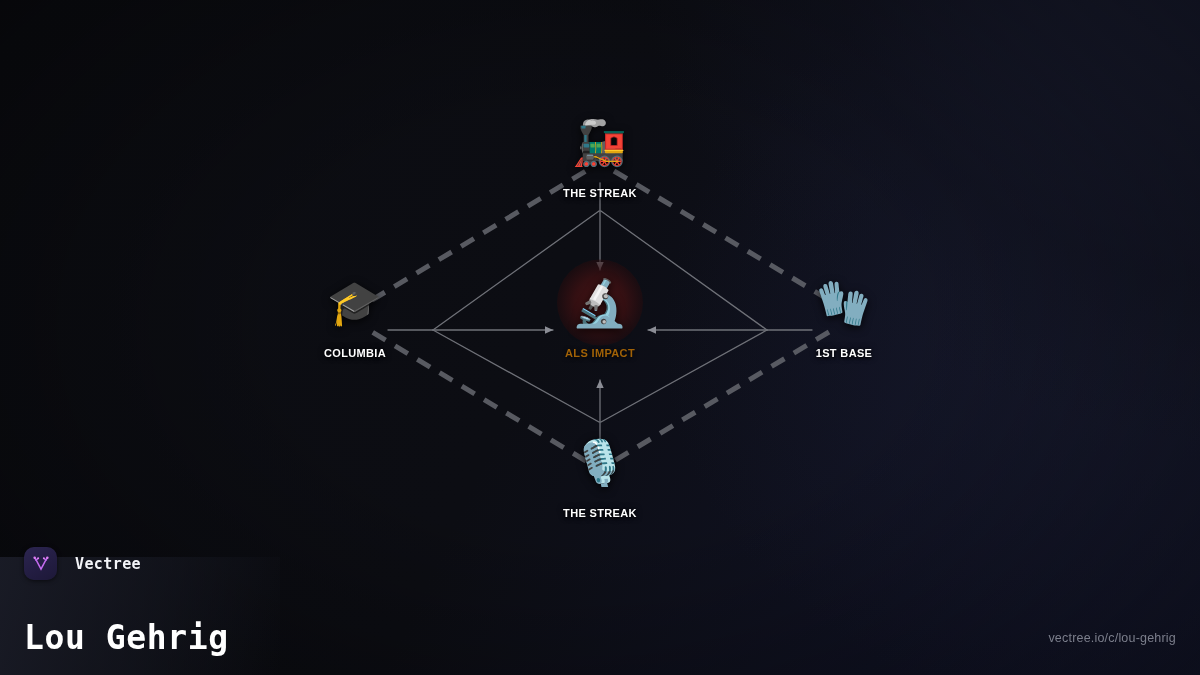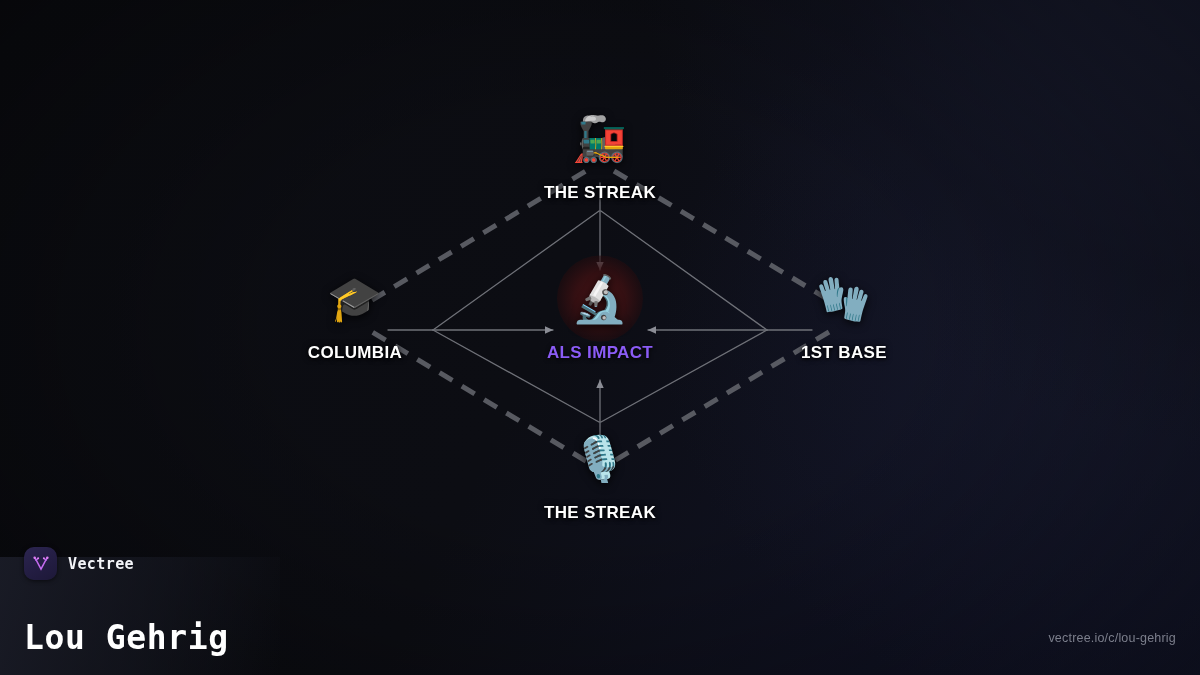--- a/index.html
+++ b/index.html
@@ -65,40 +65,40 @@
     position:absolute;
     z-index:1;
     width:86px; height:86px;
     left:50%; top:50%;
     transform:translate(-50%,-50%);
     border-radius:50%;
     background:radial-gradient(circle, rgba(74,20,22,0.95) 0%, rgba(58,16,18,0.85) 42%, rgba(40,12,14,0.55) 68%, rgba(24,8,10,0) 100%);
   }
   .node .label {
     margin-top:13px;
-    font-size:17px;
+    font-size:11px;
     font-weight:bold;
     letter-spacing:0.35px;
     color:#ffffff;
     text-shadow:0 1px 3px rgba(0,0,0,0.95), 0 0 6px rgba(0,0,0,0.8);
     font-family:"Liberation Sans", sans-serif;
   }
-  .node.center .label { color:#8b5cf6; text-shadow:0 1px 4px rgba(0,0,0,0.95); }
+  .node.center .label { color:#a16207; text-shadow:0 1px 4px rgba(0,0,0,0.95); }
   .node.center .emoji { font-size:46px; }
 
   
   #branding {
     position:absolute;
     left:24px; bottom:18px;
     z-index:6;
   }
   .brand-row {
     display:flex;
     align-items:center;
-    gap:11px;
+    gap:18px;
     margin-bottom:7px;
   }
   .brand-logo {
     width:33px; height:33px;
     border-radius:10px;
     background:linear-gradient(150deg, #2c2550 0%, #241e44 48%, #1d1838 100%);
     display:flex; align-items:center; justify-content:center;
     box-shadow:0 1px 4px rgba(0,0,0,0.6);
     flex:0 0 auto;
   }

